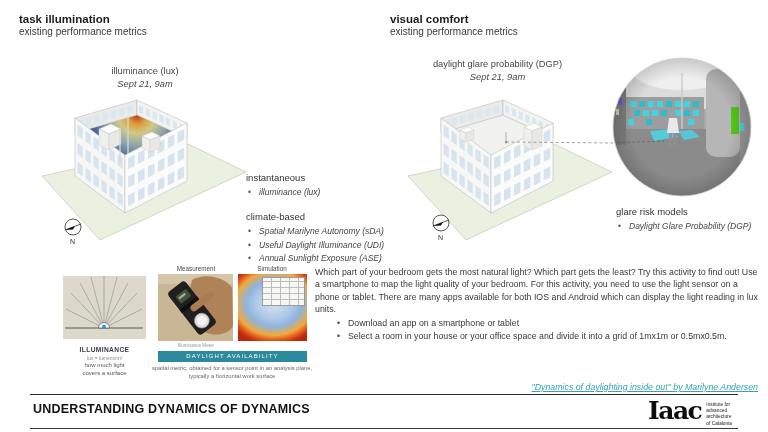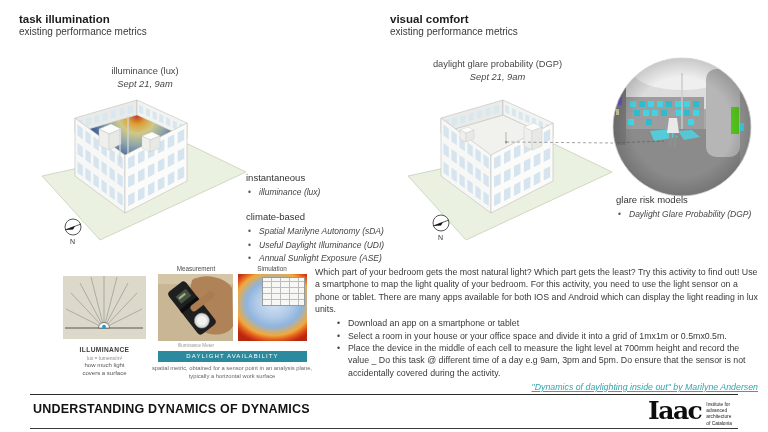--- a/index.html
+++ b/index.html
@@ -325,21 +325,21 @@
   <div class="abs" style="left:246px;top:138px;width:160px;margin-top:34px;">
     <div class="list-title">instantaneous</div>
     <div class="list-item">illuminance (lux)</div>
     <div class="list-gap"></div>
     <div class="list-title">climate-based</div>
     <div class="list-item">Spatial Marilyne Autonomy (sDA)</div>
     <div class="list-item">Useful Daylight Illuminance (UDI)</div>
     <div class="list-item">Annual Sunlight Exposure (ASE)</div>
   </div>
 
-  <div class="abs" style="left:616px;top:194px;width:152px;">
+  <div class="abs" style="left:616px;top:206px;width:152px;">
     <div class="list-title">glare risk models</div>
     <div class="list-item">Daylight Glare Probability (DGP)</div>
   </div>
 
   <div class="abs illum-box">
     <svg width="83" height="63" viewBox="0 0 83 63">
       <rect width="83" height="63" fill="#dcd9cb"></rect>
       <g stroke="#8c8c84" stroke-width="0.6">
         <line x1="41" y1="52" x2="2" y2="52"></line>
           <line x1="41" y1="52" x2="3" y2="33"></line>
@@ -390,21 +390,20 @@
 covers a surface</div>
 
   <div class="abs banner">DAYLIGHT AVAILABILITY</div>
   <div class="abs banner-cap">spatial metric, obtained for a sensor point in an analysis plane, typically a horizontal work surface</div>
 
   <div class="abs" id="activity">
     <div>Which part of your bedroom gets the most natural light? Which part gets the least? Try this activity to find out! Use a smartphone to map the light quality of your bedroom. For this activity, you need to use the light sensor on a phone or tablet. There are many apps available for both IOS and Android which can display the light reading in lux units.</div>
     <div class="act-bullets" style="margin-top:2px;">
       <div class="act-b">Download an app on a smartphone or tablet</div>
       <div class="act-b">Select a room in your house or your office space and divide it into a grid of 1mx1m or 0.5mx0.5m.</div>
-      <div class="act-b">Place the device in the middle of each cell to measure the light level at 700mm height and record the value _ Do this task @ different time of a day e.g 9am, 3pm and 5pm. Do ensure that the sensor is not accidentally covered during the activity.</div>
     </div>
   </div>
   <div class="abs" id="activity-link">
     <a href="#">"Dynamics of daylighting inside out" by Marilyne Andersen</a>
   </div>
 
   <div class="abs rule" style="left:30px;top:394px;width:708px;"></div>
   <div class="abs" id="footer-title">UNDERSTANDING DYNAMICS OF DYNAMICS</div>
   <div class="abs" id="logo">
     <div class="logo-word">Iaac</div>

